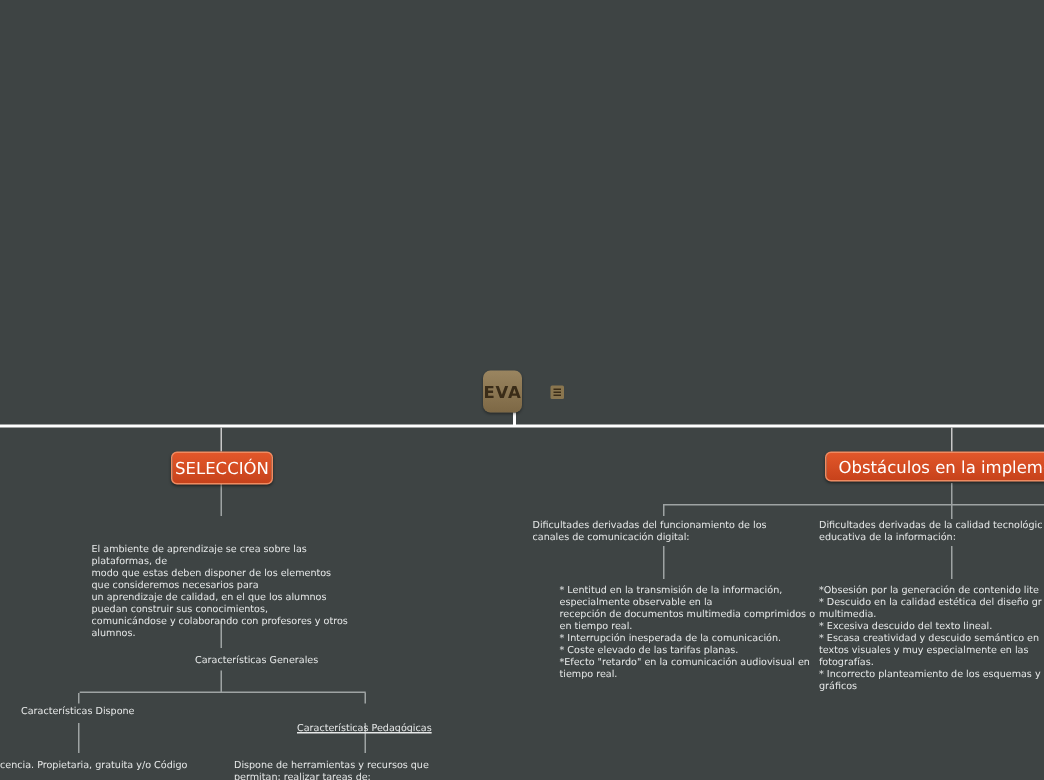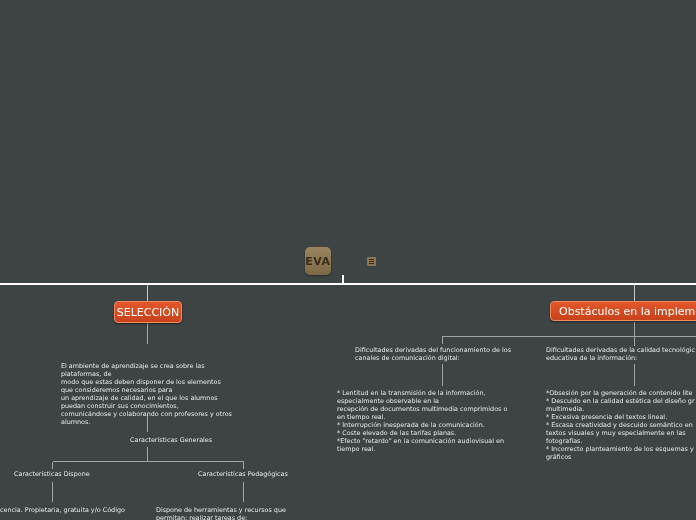--- a/index.html
+++ b/index.html
@@ -8,21 +8,21 @@
     background: #3e4444;
     font-family: "DejaVu Sans", sans-serif;
     position: relative;
   }
   .abs { position: absolute; }
   .line { position: absolute; background: #c8c8c8; }
   .main-line { background: #ffffff; }
   .thin { background: #9ea3a3; }
 
   .root {
-    left: 305px; top: 247px; width: 26px; height: 28px;
+    left: 322px; top: 247px; width: 26px; height: 28px;
     background: linear-gradient(#9a8560, #7d6845);
     border-radius: 5px;
     color: #3a2c18; font-weight: bold; font-size: 11px;
     display: flex; align-items: center; justify-content: center;
     letter-spacing: 0.5px;
     box-shadow: 0 1px 2px rgba(0,0,0,0.4);
   }
   .note-icon {
     left: 367px; top: 257px; width: 9px; height: 9px;
     background: #8a764f; border-radius: 1px;
@@ -83,39 +83,39 @@
 <div class="abs txt" style="left:61px;top:362px;">El ambiente de aprendizaje se crea sobre las
 plataformas, de
 modo que estas deben disponer de los elementos
 que consideremos necesarios para
 un aprendizaje de calidad, en el que los alumnos
 puedan construir sus conocimientos,
 comunicándose y colaborando con profesores y otros
 alumnos.</div>
 <div class="abs txt" style="left:106px;top:436px;padding-left:24px;">Características Generales</div>
 <div class="abs txt" style="left:14px;top:470px;">Características Dispone</div>
-<div class="abs txt" style="left:198px;top:470px;">Características Pedagógicas</div>
+<div class="abs txt" style="left:198px;top:481px;text-decoration:underline;">Características Pedagógicas</div>
 <div class="abs txt" style="left:0px;top:506px;">cencia. Propietaria, gratuita y/o Código</div>
 <div class="abs txt" style="left:156px;top:506px;">Dispone de herramientas y recursos que
 permitan: realizar tareas de:</div>
 
 <div class="abs topic topic-obs">Obstáculos en la implementaci</div>
 <div class="abs txt" style="left:355px;top:346px;">Dificultades derivadas del funcionamiento de los
 canales de comunicación digital:</div>
-<div class="abs txt" style="left:337px;top:389px;">* Lentitud en la transmisión de la información,
+<div class="abs txt" style="left:373px;top:389px;">* Lentitud en la transmisión de la información,
 especialmente observable en la
 recepción de documentos multimedia comprimidos o
 en tiempo real.
 * Interrupción inesperada de la comunicación.
 * Coste elevado de las tarifas planas.
 *Efecto "retardo" en la comunicación audiovisual en
 tiempo real.</div>
 <div class="abs txt" style="left:546px;top:346px;">Dificultades derivadas de la calidad tecnológic
 educativa de la información:</div>
 <div class="abs txt" style="left:546px;top:389px;">*Obsesión por la generación de contenido lite
 * Descuido en la calidad estética del diseño gr
 multimedia.
-* Excesiva presencia del textos lineal.
+* Excesiva descuido del texto lineal.
 * Escasa creatividad y descuido semántico en
 textos visuales y muy especialmente en las
 fotografías.
 * Incorrecto planteamiento de los esquemas y
 gráficos</div>
 
 </body></html>

